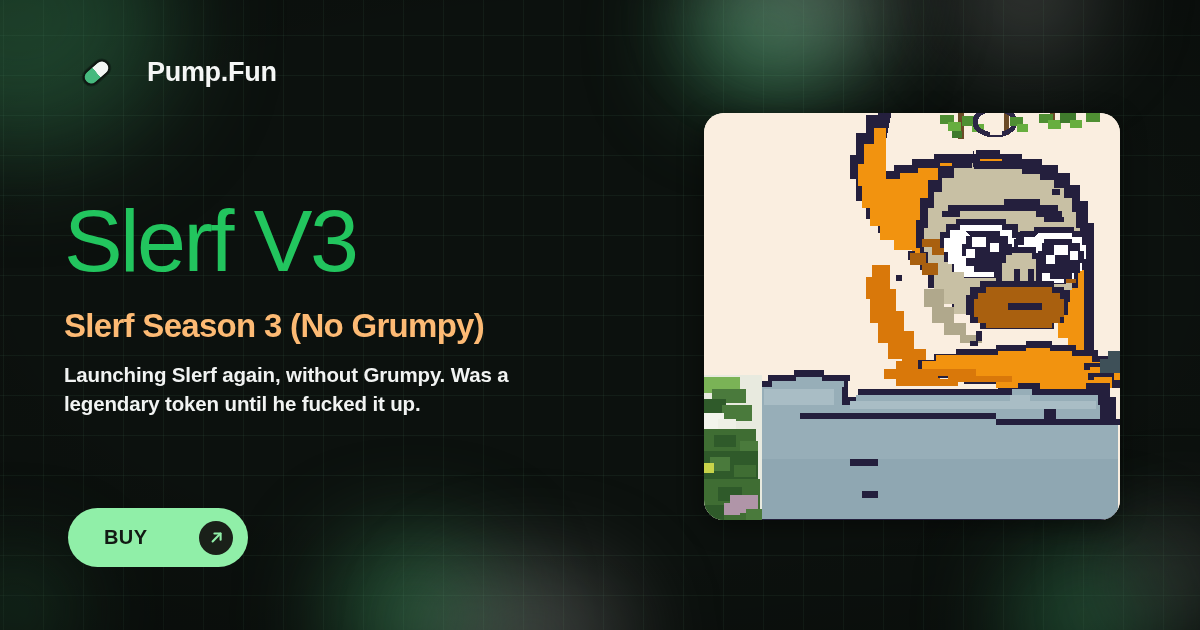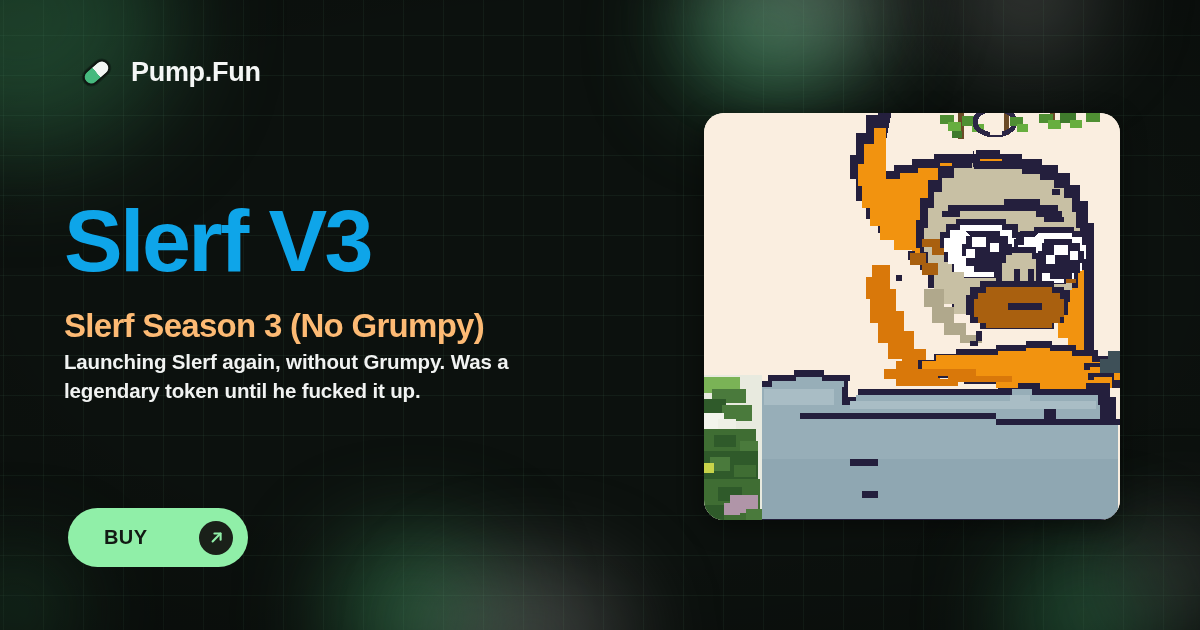--- a/index.html
+++ b/index.html
@@ -34,45 +34,45 @@
       linear-gradient(to bottom, rgba(120,200,155,0.065) 1px, transparent 1px);
     background-size:40px 40px;
     background-position:3px 35px;
   }
   #vignette {
     position:absolute; inset:0;
     background:radial-gradient(120% 110% at 50% 45%, rgba(0,0,0,0) 38%, rgba(0,0,0,0.55) 100%);
   }
 
   
-  #brand { position:absolute; left:76px; top:52px; display:flex; align-items:center; gap:15px; z-index:5; }
+  #brand { position:absolute; left:76px; top:52px; display:flex; align-items:center; gap:31px; z-index:5; }
   #pill-icon { width:40px; height:40px; position:relative; }
   #pill-icon .pill-body {
     position:absolute; left:5px; top:12px;
     width:31px; height:17px; border-radius:9px;
     transform:rotate(-41deg);
     background:linear-gradient(90deg,#46b97e 0%,#46b97e 49.5%,#f2f6f3 50.5%,#f2f6f3 100%);
     border:2px solid #0f1712;
     box-shadow:0 0 0 1px rgba(0,0,0,0.25);
   }
   #brand-name { color:#f4f6f5; font-size:27px; font-weight:700; letter-spacing:-0.3px; }
 
   
   #left { position:absolute; left:64px; top:196px; width:620px; z-index:5; }
   #title {
-    color:#0ea5e9; font-size:88px; line-height:1.02; font-weight:700;
+    color:#22c55e; font-size:88px; line-height:1.02; font-weight:400;
     letter-spacing:-2.6px;
   }
   #subtitle {
     color:#fdba74; font-size:33px; font-weight:700; letter-spacing:-0.7px;
     margin-top:21px;
   }
   #description {
     color:#f1f3f2; font-size:20.5px; font-weight:700; line-height:1.44;
-    letter-spacing:-0.15px; margin-top:2px; max-width:545px;
+    letter-spacing:-0.15px; margin-top:15px; max-width:545px;
   }
 
   #buy-button {
     position:absolute; left:68px; top:508px;
     width:180px; height:59px; border-radius:30px;
     background:#90efa8; border:none; cursor:pointer;
     display:flex; align-items:center; z-index:5;
     padding:0 15px 0 36px; justify-content:space-between;
   }
   #buy-label { color:#121a14; font-size:20px; font-weight:700; letter-spacing:0.4px; }

